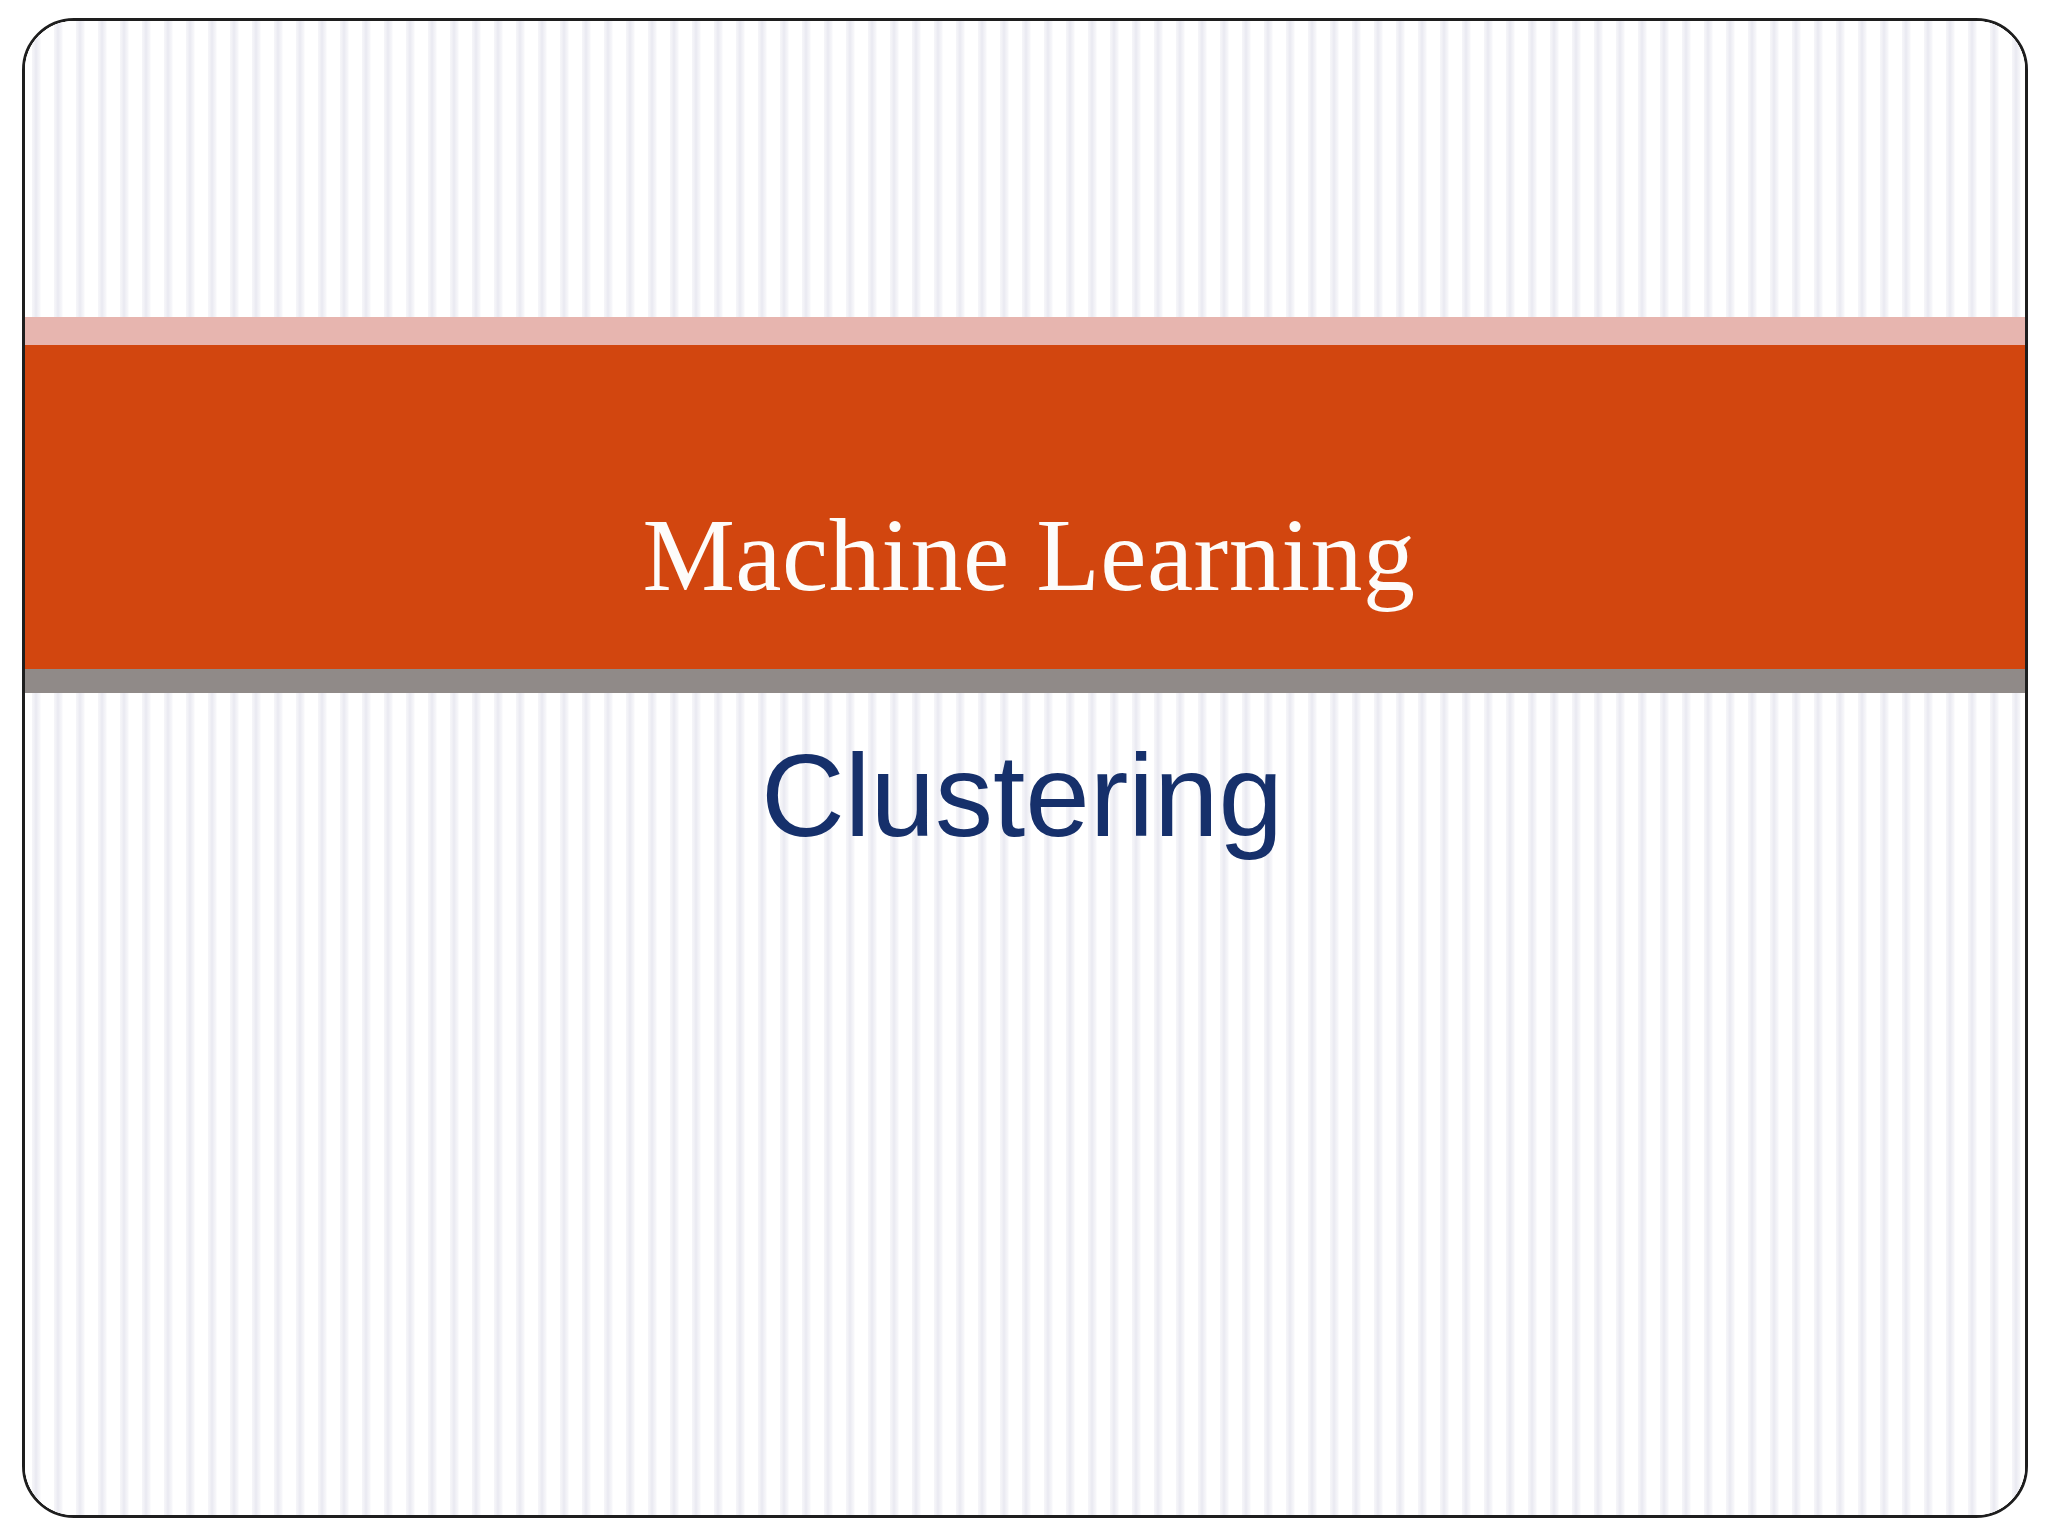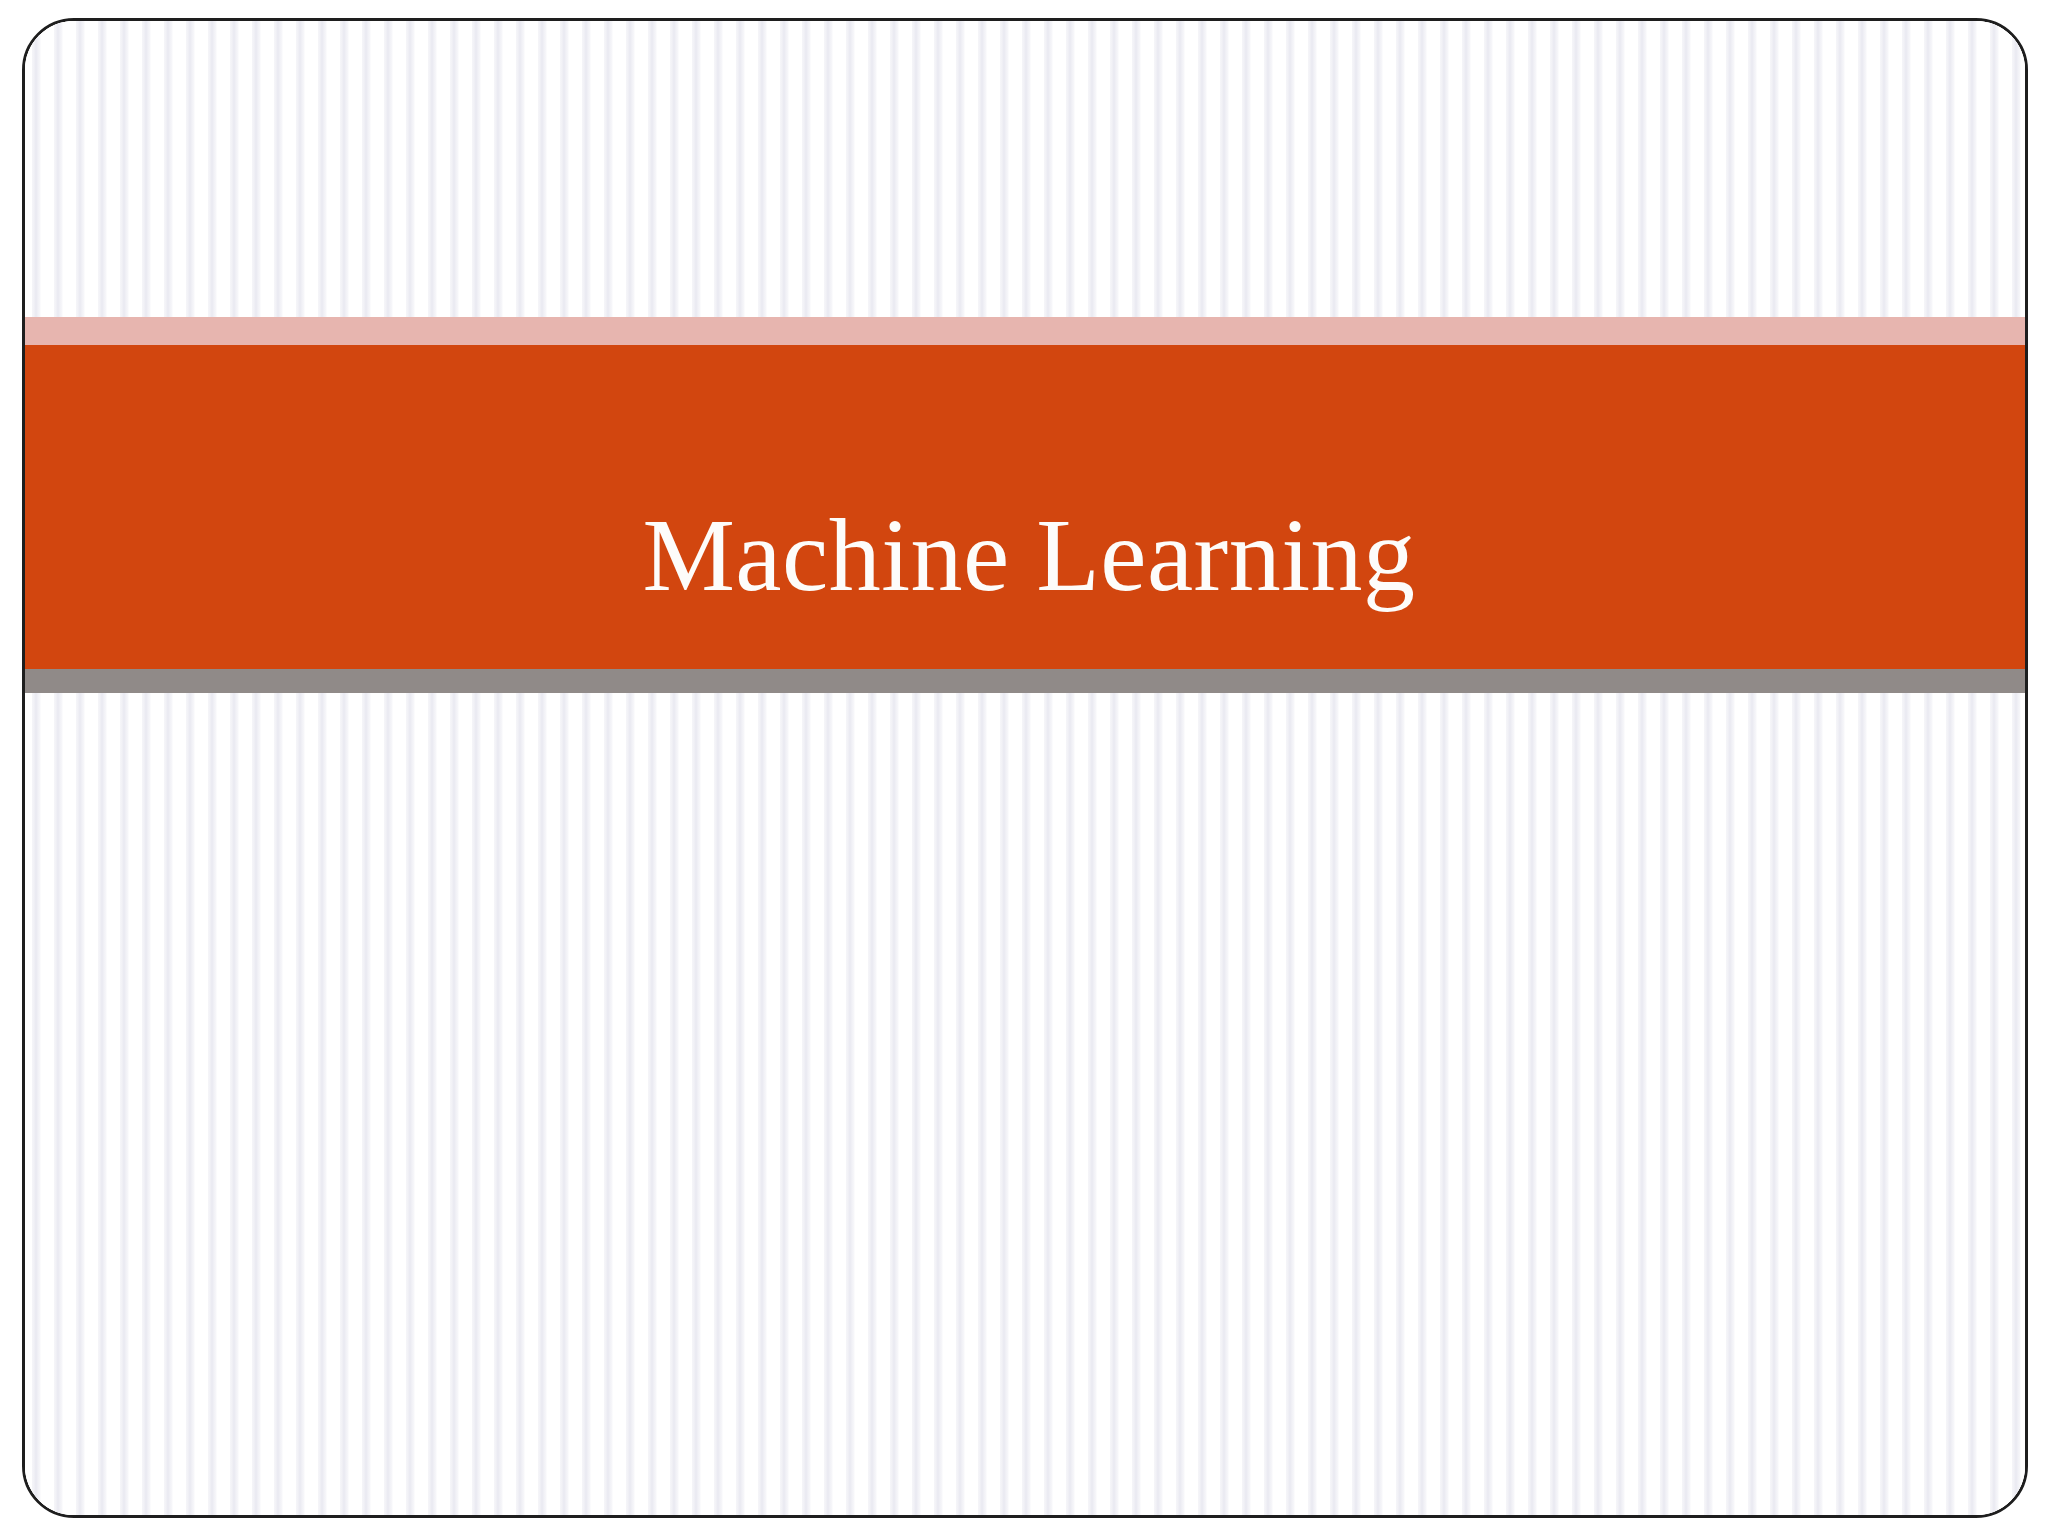--- a/index.html
+++ b/index.html
@@ -129,16 +129,17 @@
 <div class="slide">
 
   <div class="pinstripes"></div>
 
   <div class="band band-pink"></div>
   <div class="band band-orange"></div>
   <div class="band band-gray"></div>
 
   <div class="title">Machine Learning</div>
 
+  <div class="subtitle">Clustering</div>
 
   <div class="content-area"></div>
 
 </div>
 
 </body></html>

